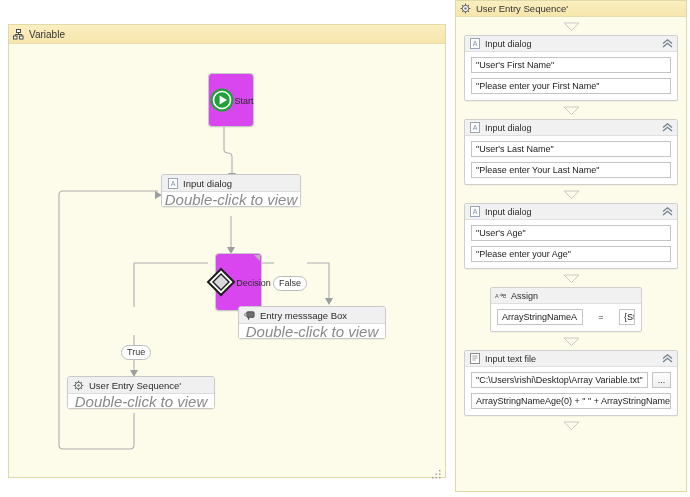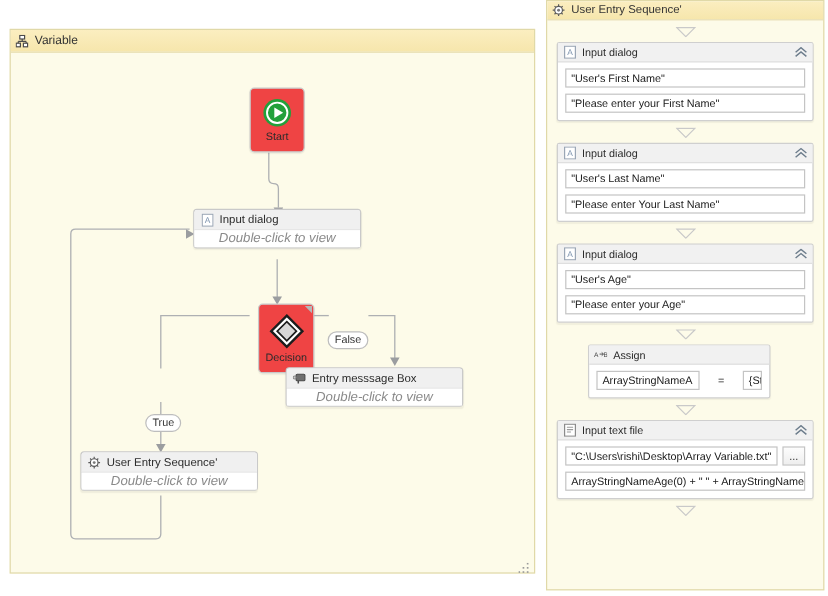--- a/index.html
+++ b/index.html
@@ -44,27 +44,27 @@
   .node-hdr {
     height: 17px; display: flex; align-items: center; gap: 5px;
     padding: 0 5px;
     background: #f0f0f0;
     border-bottom: 1px solid #dcdcdc;
     border-radius: 2px 2px 0 0;
     font-size: 9.5px; color: #2b2b2b;
   }
   .node-body {
     height: 14px; display: flex; align-items: center; justify-content: center;
-    font-size: 11px; font-style: italic; color: #8a8a8a;
+    font-size: 15px; font-style: italic; color: #8a8a8a;
     background: #fff;
   }
   .sq-node {
     position: absolute; width: 46px; height: 54px;
-    background: #ef4444; border: 1px solid #c9c9c9; border-radius: 4px;
-    display: flex; flex-direction: column; align-items: center; justify-content: center;
+    background: #d946ef; border: 1px solid #c9c9c9; border-radius: 4px;
+    display: flex; flex-direction: row; align-items: center; justify-content: center;
     box-shadow: 0 1px 1px rgba(0,0,0,.06);
   }
   .sq-label { font-size: 9px; color: #2b2b2b; margin-top: 2px; }
   .corner-tri {
     position: absolute; right: 1px; top: 1px;
     width: 0; height: 0;
     border-top: 6px solid #b7b7b7;
     border-left: 6px solid transparent;
   }
   .edge-lbl {

